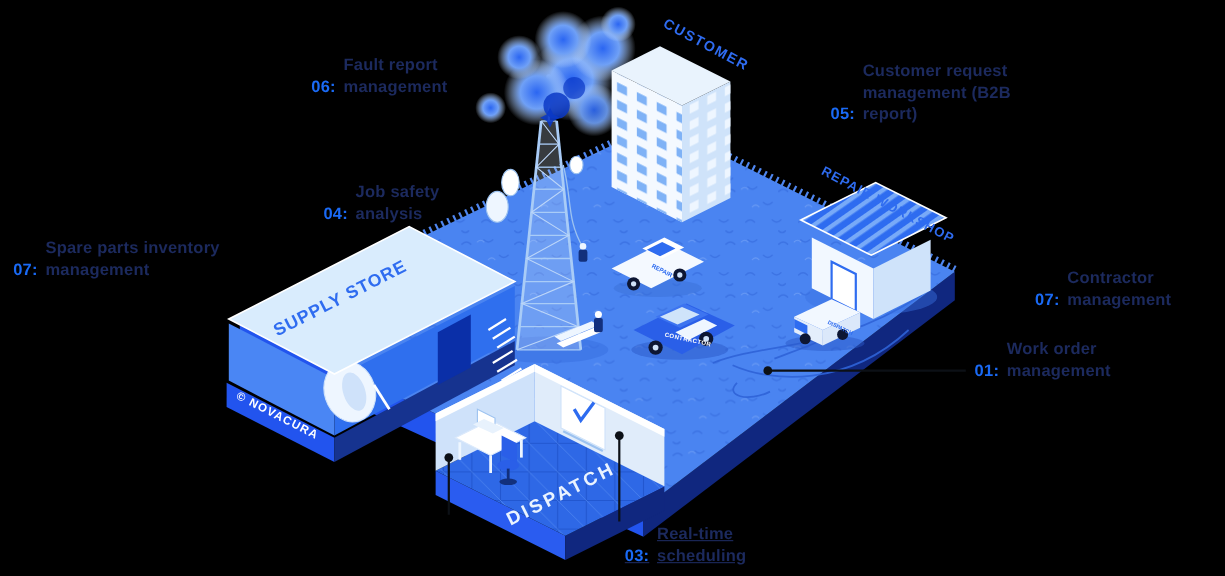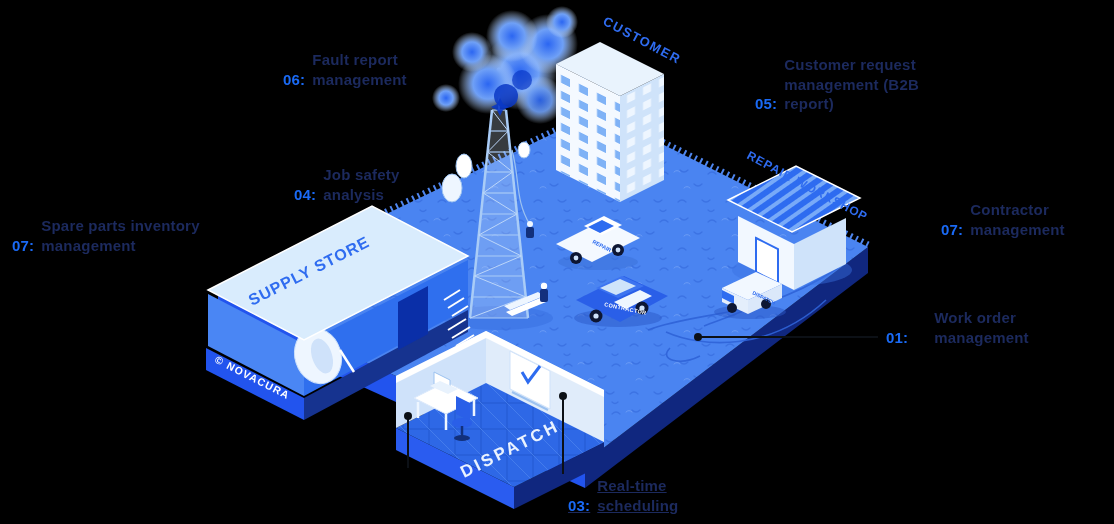--- a/index.html
+++ b/index.html
@@ -268,24 +268,24 @@
 <div class="callout" style="left:12px;top:216px;">
   <span class="num">07:</span>
   <span class="txt" style="width:170px;">Spare parts inventory management</span>
 </div>
 <div class="callout" style="left:755px;top:55px;">
   <span class="num">05:</span>
   <span class="txt" style="width:142px;">Customer request management (B2B report)</span>
 </div>
 <div class="callout" style="left:941px;top:200px;">
   <span class="num">07:</span>
-  <span class="txt" style="width:100px;">Contractor management</span>
+  <span class="txt" style="width:100px;margin-top:43px;">Contractor management</span>
 </div>
 <div class="callout" style="left:886px;top:308px;">
   <span class="num">01:</span>
-  <span class="txt" style="width:100px;margin-left:19px;">Work order management</span>
+  <span class="txt" style="width:100px;">Work order management</span>
 </div>
 <div class="callout" style="left:568px;top:476px;text-decoration:underline;">
   <span class="num">03:</span>
   <span class="txt" style="width:90px;">Real-time scheduling</span>
 </div>
 
 </div>
 
 </body></html>

